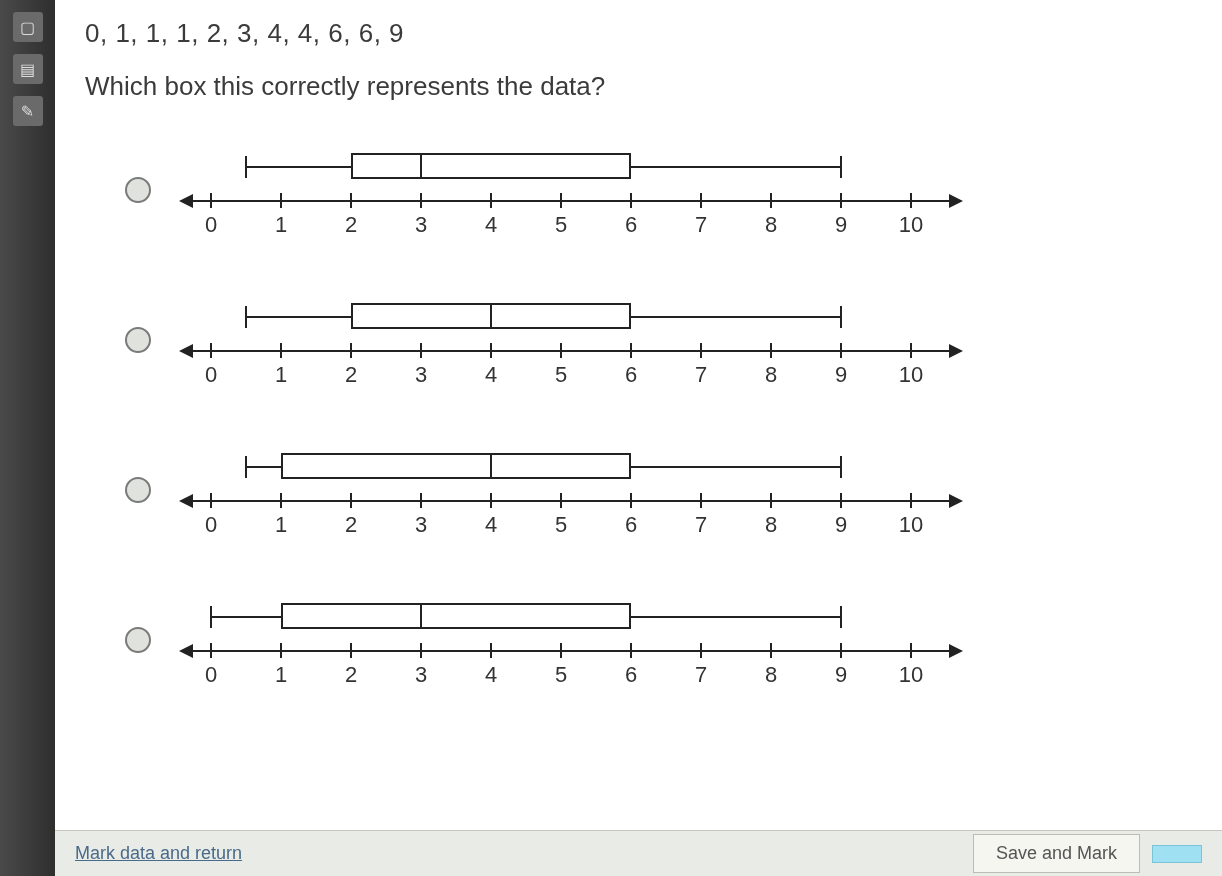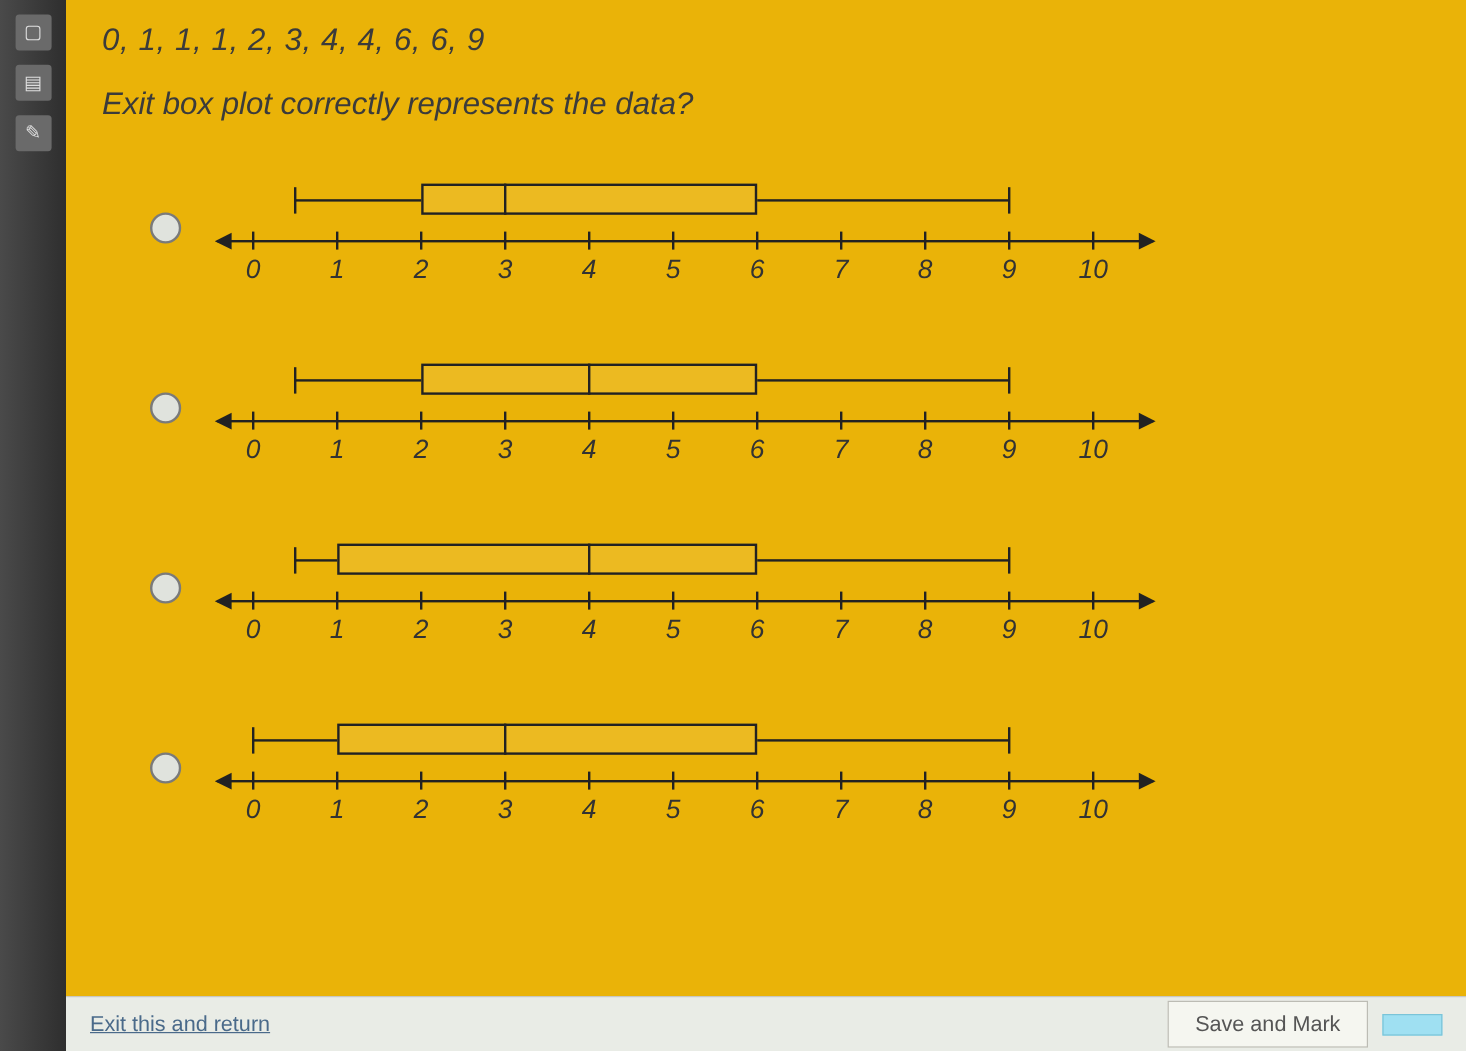--- a/index.html
+++ b/index.html
@@ -21,23 +21,22 @@
     width: 30px; height: 30px;
     margin: 12px auto;
     background: #6a6a6a;
     border-radius: 3px;
     display:flex;align-items:center;justify-content:center;
     color:#ddd;font-size:16px;
   }
   .page {
     position: absolute;
     left: 55px; top: 0; right: 0; bottom: 0;
-    background: #eab308;
+    background: #ffffff;
     padding: 18px 30px 0 30px;
-    font-style: italic;
   }
   .data-text {
     font-size: 26px;
     color: #3b3b3b;
     margin-bottom: 22px;
     letter-spacing: 0.5px;
   }
   .question {
     font-size: 26px;
     color: #3b3b3b;
@@ -156,21 +155,21 @@
 <body>
 
 <div class="sidebar">
   <div class="si">▢</div>
   <div class="si">▤</div>
   <div class="si">✎</div>
 </div>
 
 <div class="page">
   <div class="data-text">0, 1, 1, 1, 2, 3, 4, 4, 6, 6, 9</div>
-  <div class="question">Exit box plot correctly represents the data?</div>
+  <div class="question">Which box this correctly represents the data?</div>
 
   <div class="options" id="options" style="max-height: 640px; overflow: hidden;">
       <div class="option">
         <div class="radio"></div>
         <div class="plot-wrap">
           <div class="axis-line"></div>
           <div class="arrow-left"></div>
           <div class="arrow-right"></div>
           <div class="tick" style="left: 29px;"></div>
           <div class="tick-label" style="left: 30px;">0</div>
@@ -307,17 +306,17 @@
           <div class="whisker-cap" style="left: 29px;"></div>
           <div class="whisker-cap" style="left: 659px;"></div>
           <div class="box" style="left: 100px; width: 350px;"></div>
           <div class="median" style="left: 239px;"></div>
         </div>
       </div>
     </div>
 </div>
 
 <div class="footer">
-  <span class="link">Exit this and return</span>
+  <span class="link">Mark data and return</span>
   <span class="spacer"></span>
   <button class="btn">Save and Mark</button>
   <button class="btn btn-next"></button>
 </div>
 
 </body></html>

